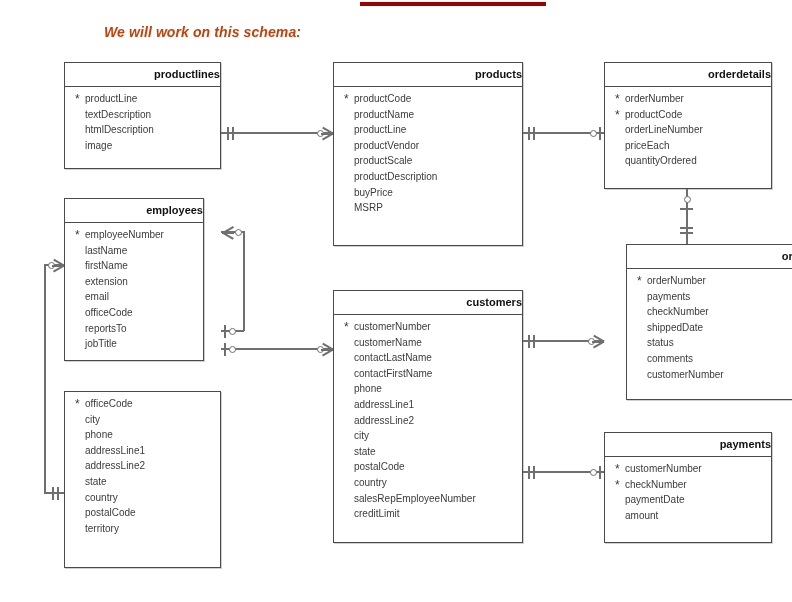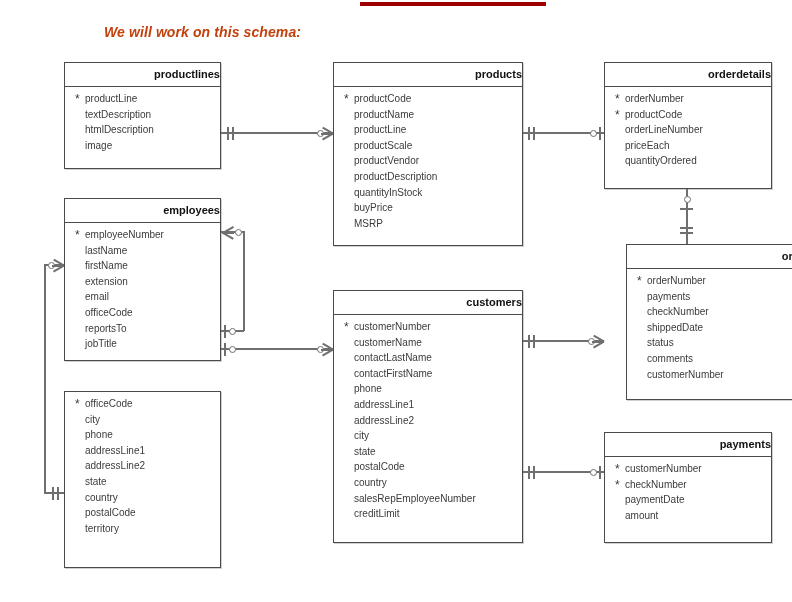--- a/index.html
+++ b/index.html
@@ -194,41 +194,40 @@
       <li>image</li>
     </ul>
   </div>
 
   <div class="entity" style="left:333px;top:62px;width:190px;height:184px;">
     <div class="entity-title">products</div>
     <ul class="entity-fields">
       <li class="pk">productCode</li>
       <li>productName</li>
       <li>productLine</li>
+      <li>productVendor</li>
       <li>productScale</li>
-      <li>productVendor</li>
       <li>productDescription</li>
-      <li>quantityInStock</li>
       <li>buyPrice</li>
       <li>MSRP</li>
     </ul>
   </div>
 
   <div class="entity" style="left:604px;top:62px;width:168px;height:127px;">
     <div class="entity-title">orderdetails</div>
     <ul class="entity-fields">
       <li class="pk">orderNumber</li>
       <li class="pk">productCode</li>
       <li>orderLineNumber</li>
       <li>priceEach</li>
       <li>quantityOrdered</li>
     </ul>
   </div>
 
-  <div class="entity" style="left:64px;top:198px;width:157px;height:163px;">
+  <div class="entity" style="left:64px;top:198px;width:140px;height:163px;">
     <div class="entity-title">employees</div>
     <ul class="entity-fields">
       <li class="pk">employeeNumber</li>
       <li>lastName</li>
       <li>firstName</li>
       <li>extension</li>
       <li>email</li>
       <li>officeCode</li>
       <li>reportsTo</li>
       <li>jobTitle</li>

